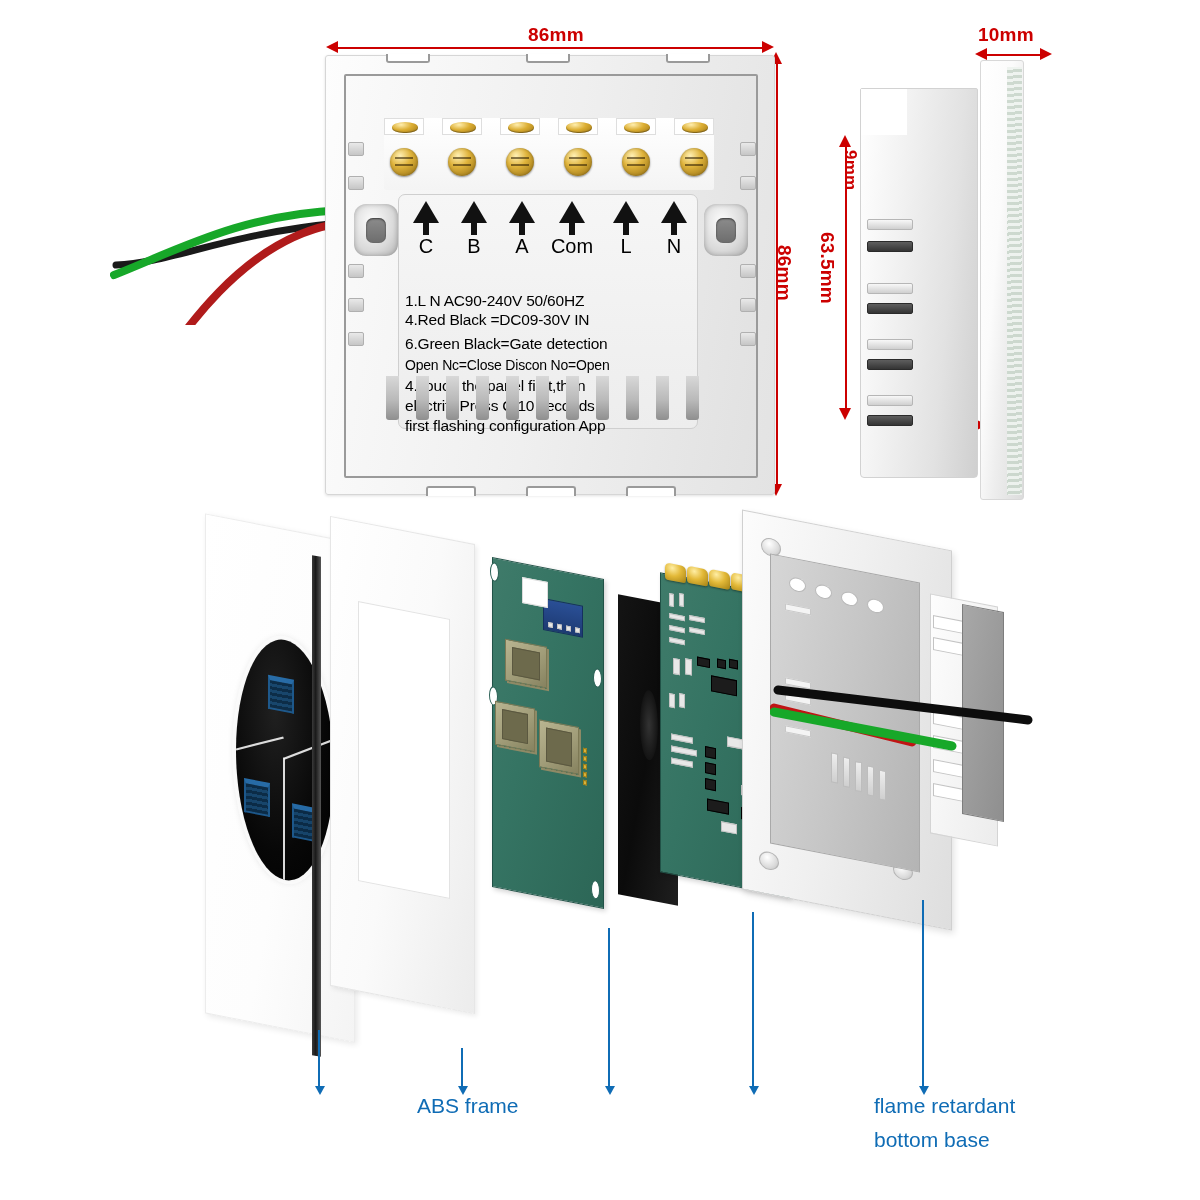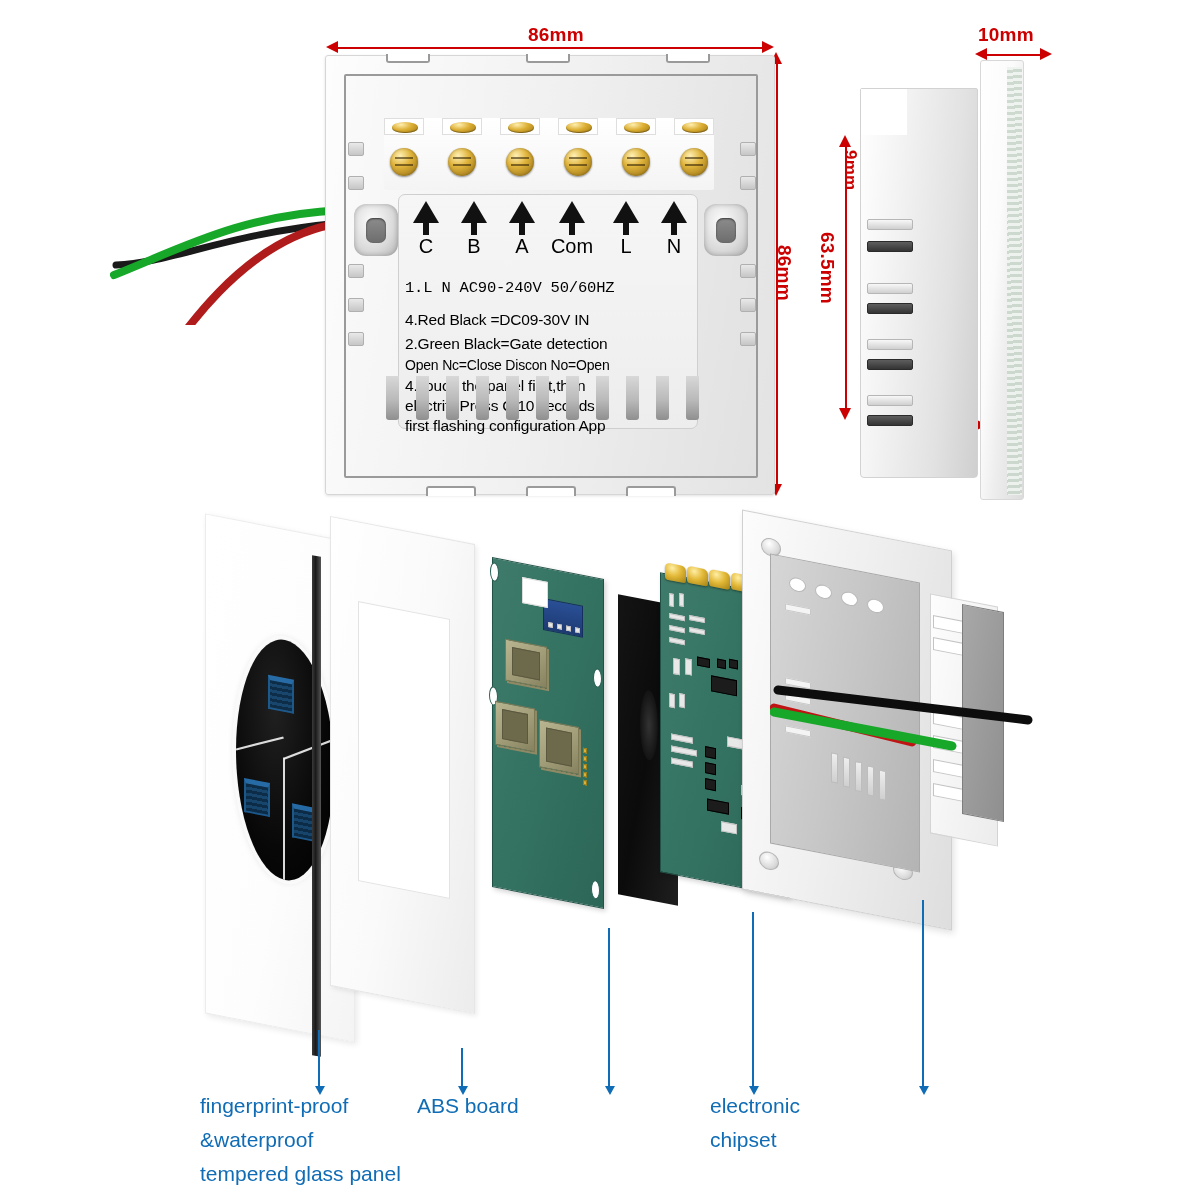--- a/index.html
+++ b/index.html
@@ -467,23 +467,23 @@
             <div class="stem"></div>
           </div>
 
         <div class="term-name" style="left:14px;  width:26px;">C</div>
         <div class="term-name" style="left:62px;  width:26px;">B</div>
         <div class="term-name" style="left:110px; width:26px;">A</div>
         <div class="term-name" style="left:146px; width:54px;">Com</div>
         <div class="term-name" style="left:214px; width:26px;">L</div>
         <div class="term-name" style="left:262px; width:26px;">N</div>
 
-        <div class="plate-line" style="top:84px;font-family:Liberation Mono, monospace;">1.L N AC90-240V 50/60HZ</div>
+        <div class="plate-line" style="top:97px;">1.L N AC90-240V 50/60HZ</div>
         <div class="plate-line" style="top:116px;">4.Red Black =DC09-30V IN</div>
-        <div class="plate-line" style="top:140px;">2.Green Black=Gate detection</div>
+        <div class="plate-line" style="top:140px;">6.Green Black=Gate detection</div>
         <div class="plate-line small" style="top:162px;">Open Nc=Close        Discon No=Open</div>
         <div class="plate-line" style="top:182px;">4.Touch the panel first,then</div>
         <div class="plate-line" style="top:202px;">electrify.Press C 10 seconds</div>
         <div class="plate-line" style="top:222px;">first flashing configuration App</div>
       </div>
 
       <div class="abs" id="vent-row">
         <div class="vent" style="left:0px;"></div>
         <div class="vent" style="left:30px;"></div>
         <div class="vent" style="left:60px;"></div>
@@ -679,20 +679,17 @@
   <div class="leader" style="left:608px; top:928px;  height:158px;">
       <div class="tip"></div>
     </div>
   <div class="leader" style="left:752px; top:912px;  height:174px;">
       <div class="tip"></div>
     </div>
   <div class="leader" style="left:922px; top:900px;  height:186px;">
       <div class="tip"></div>
     </div>
 
-  <div class="caption" style="left:200px; top:1089px;">fingerprint-proof
-&amp;waterproof
-tempered glass panel</div>
-  <div class="caption" style="left:417px; top:1089px;">ABS board</div>
-  <div class="caption" style="left:710px; top:1089px;">electronic
-chipset</div>
+  <div class="caption" style="left:417px; top:1089px;">ABS frame</div>
+  <div class="caption" style="left:874px; top:1089px;">flame retardant
+bottom base</div>
 
 </div>
 
 </body></html>

